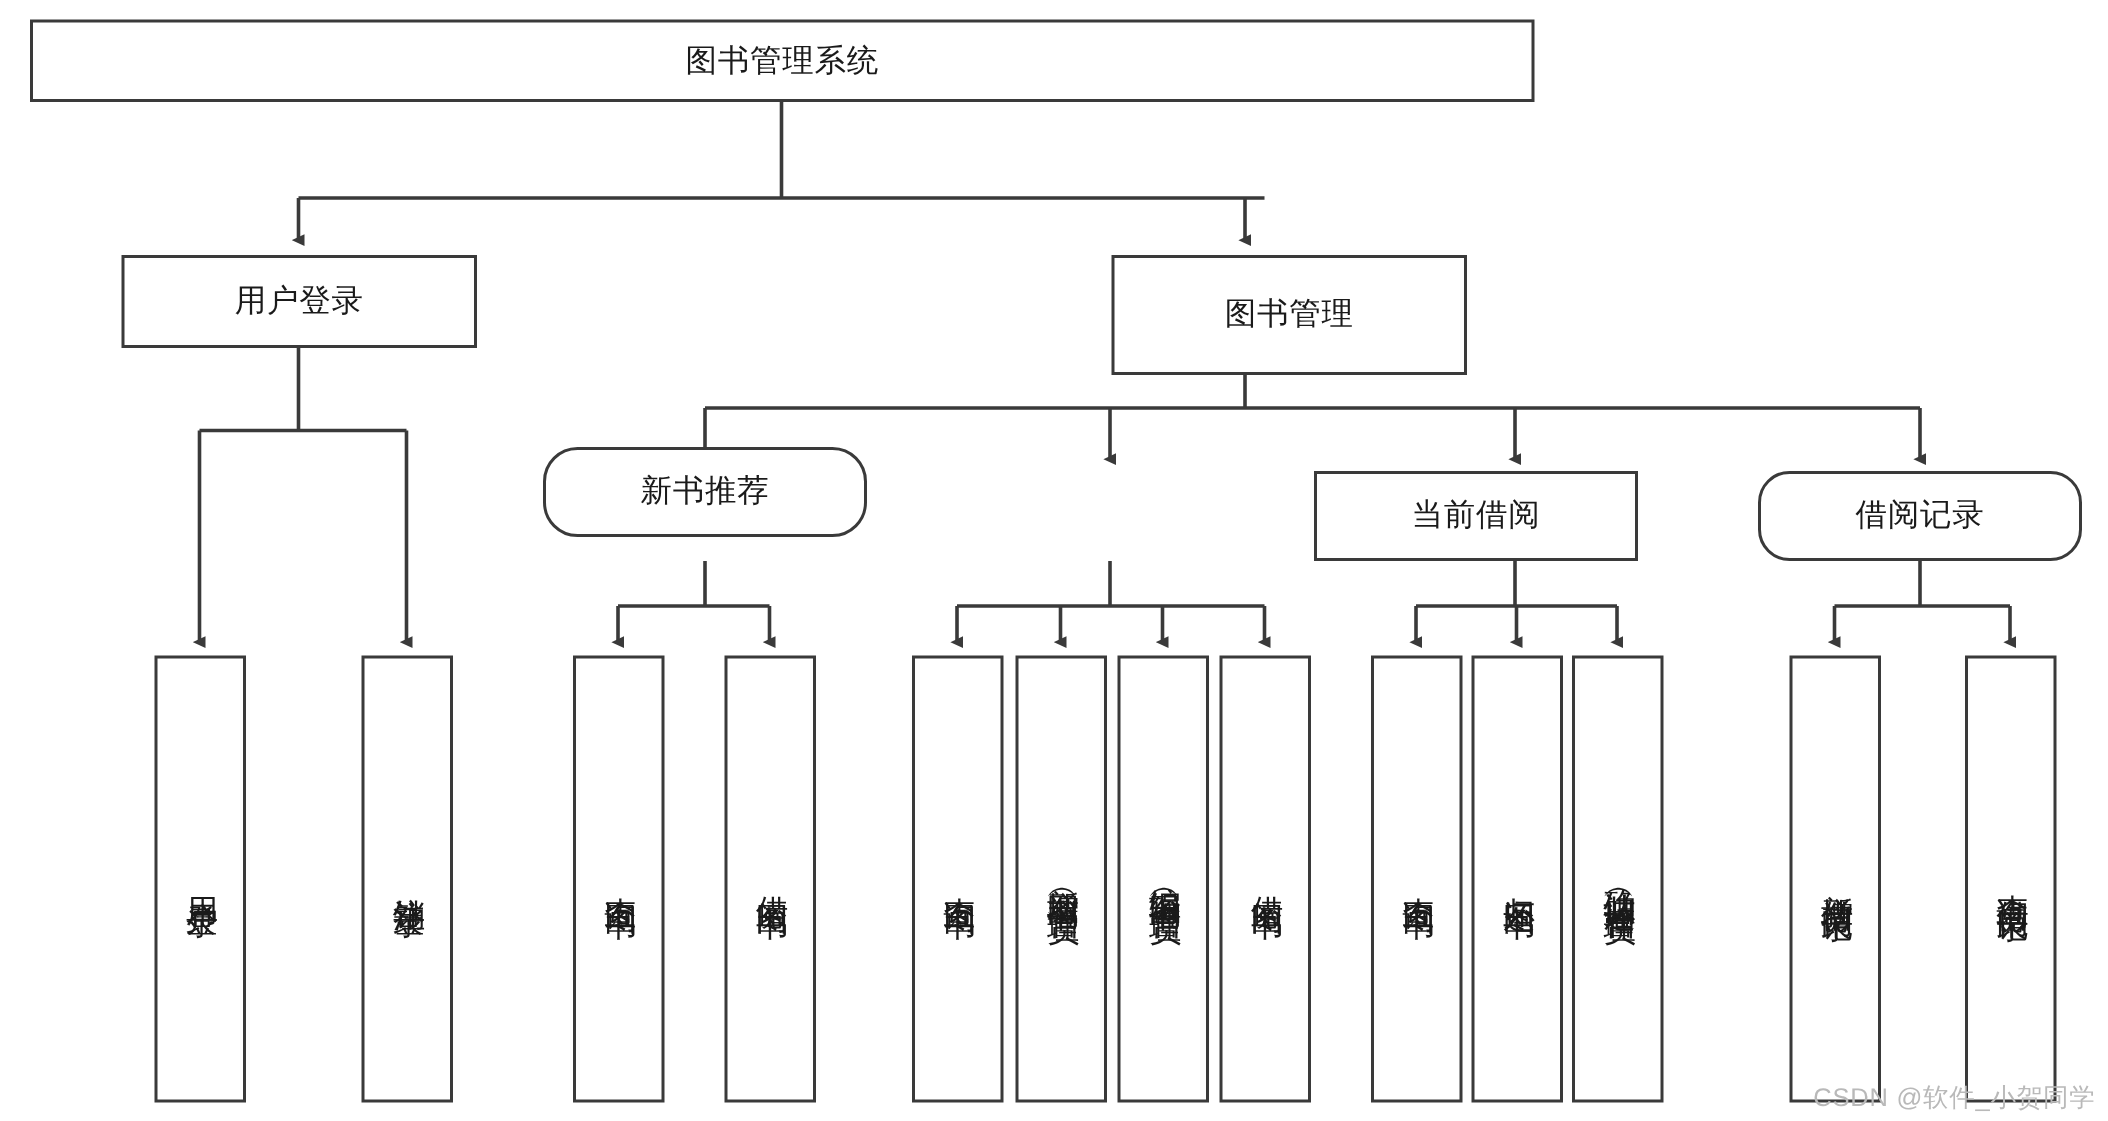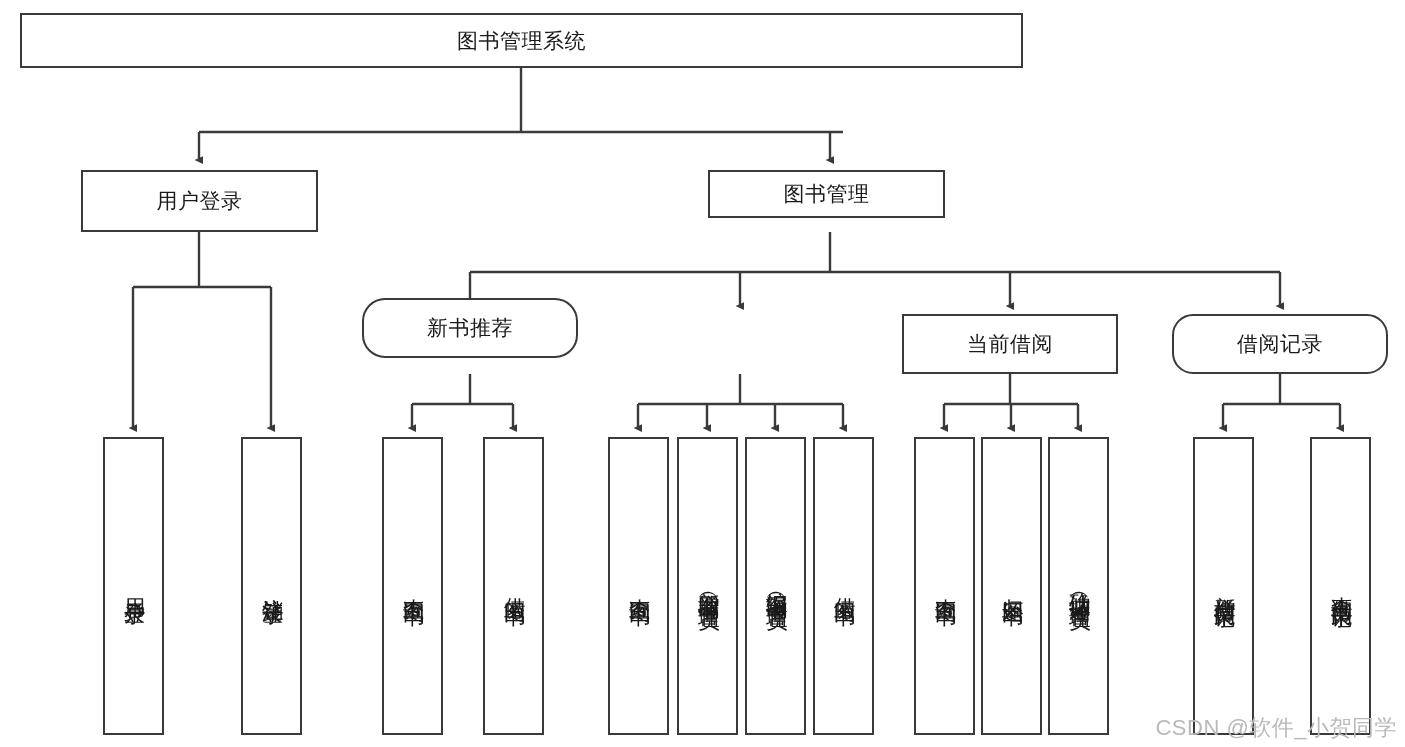--- a/index.html
+++ b/index.html
@@ -55,21 +55,21 @@
     text-orientation: upright;
     font-size: 21.5px;
     letter-spacing: 2.5px;
     line-height: 1;
     white-space: nowrap;
   }
   .watermark {
     position: absolute;
     right: 8px;
     bottom: 4px;
-    font-size: 22px;
+    font-size: 17px;
     color: #b9b9b9;
     letter-spacing: 0.5px;
     white-space: nowrap;
     user-select: none;
   }
 </style>
 </head>
 <body>
 
 <div id="diagram-root">
@@ -125,28 +125,28 @@
     </g>
   </svg>
 
   <div class="node horizontal" style="left:20px; top:13px; width:1003px; height:55px;">
     <span class="label">图书管理系统</span>
   </div>
 
   <div class="node horizontal" style="left:81px; top:170px; width:237px; height:62px;">
     <span class="label">用户登录</span>
   </div>
-  <div class="node horizontal" style="left:708px; top:170px; width:237px; height:48px;">
+  <div class="node horizontal" style="left:741px; top:170px; width:237px; height:80px;">
     <span class="label">图书管理</span>
   </div>
 
   <div class="node horizontal" style="left:362px; top:298px; width:216px; height:60px;border-radius:23px;">
     <span class="label">新书推荐</span>
   </div>
-  <div class="node horizontal" style="left:902px; top:314px; width:216px; height:60px;justify-content:center;">
+  <div class="node horizontal" style="left:876px; top:314px; width:216px; height:60px;justify-content:center;">
     <span class="label">当前借阅</span>
   </div>
   <div class="node horizontal" style="left:1172px; top:314px; width:216px; height:60px;border-radius:21px;">
     <span class="label">借阅记录</span>
   </div>
 
   <div class="node vertical" style="left:103px; top:437px; width:61px; height:298px;">
     <span class="label">用户登录</span>
   </div>
   <div class="node vertical" style="left:241px; top:437px; width:61px; height:298px;">

